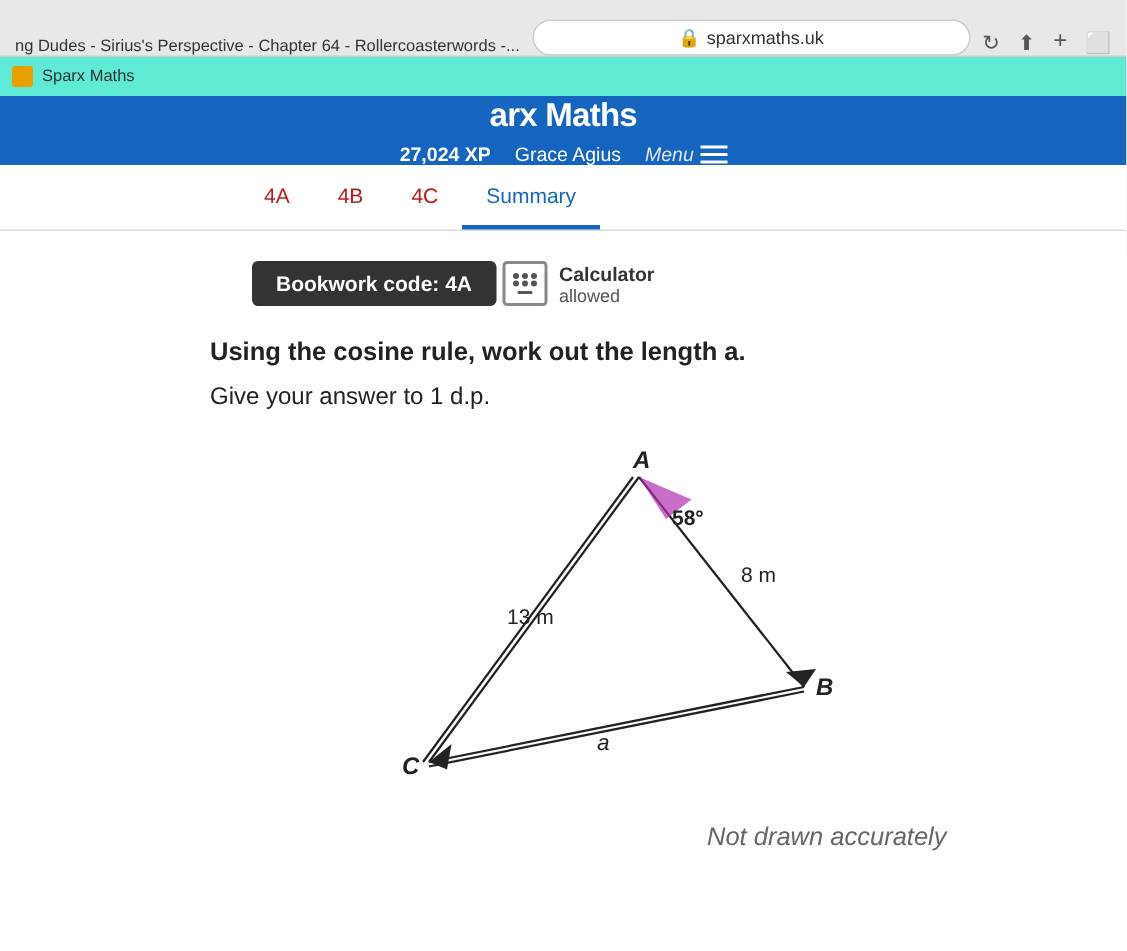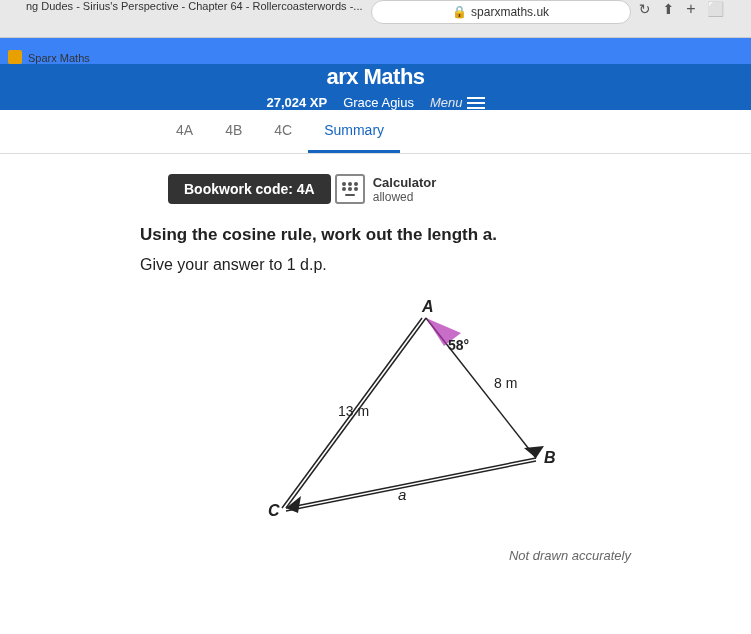--- a/index.html
+++ b/index.html
@@ -2,22 +2,22 @@
 <html><head>
   <meta charset="utf-8">
   <style>
     * { margin: 0; padding: 0; box-sizing: border-box; }
     body { font-family: Arial, sans-serif; background: #f0f0f0; width: 751px; height: 634px; overflow: hidden; }
 
     .browser-bar {
       background: #e8e8e8;
       height: 38px;
       display: flex;
-      align-items: flex-start;
-      padding: 0 26px;
+      align-items: flex-end;
+      padding: 0 10px;
       gap: 8px;
       border-bottom: 1px solid #ccc;
     }
     .browser-url {
       flex: 1;
       background: white;
       border: 1px solid #ccc;
       border-radius: 12px;
       height: 24px;
       display: flex;
@@ -30,24 +30,24 @@
     }
     .browser-icons {
       display: flex;
       gap: 12px;
       align-items: center;
       color: #555;
       font-size: 16px;
     }
 
     .tab-bar {
-      background: #3b82f6;
+      background: #5eead4;
       height: 26px;
       display: flex;
-      align-items: flex-end;
+      align-items: center;
       padding: 0 8px;
       font-size: 11px;
       color: #333;
       gap: 6px;
     }
     .tab-favicon {
       width: 14px;
       height: 14px;
       background: #e8a000;
       border-radius: 2px;
@@ -104,21 +104,21 @@
       background: white;
       display: flex;
       align-items: center;
       padding: 0 160px;
       border-bottom: 1px solid #ddd;
       height: 44px;
     }
     .nav-tab {
       padding: 12px 16px;
       font-size: 14px;
-      color: #737373;
+      color: #b91c1c;
       cursor: pointer;
       border-bottom: 3px solid transparent;
       font-weight: 500;
     }
     .nav-tab.active {
       color: #1565c0;
       border-bottom: 3px solid #1565c0;
     }
 
     .main-content {
@@ -197,21 +197,21 @@
     .triangle-svg {
       position: absolute;
       top: 0;
       left: 0;
       width: 100%;
       height: 100%;
     }
 
     .not-drawn {
       text-align: right;
-      font-size: 13px;
+      font-size: 17px;
       color: #666;
       margin-right: 80px;
       font-style: italic;
       margin-bottom: 20px;
     }
   </style>
 </head>
 <body>
 
 <div class="browser-bar">

